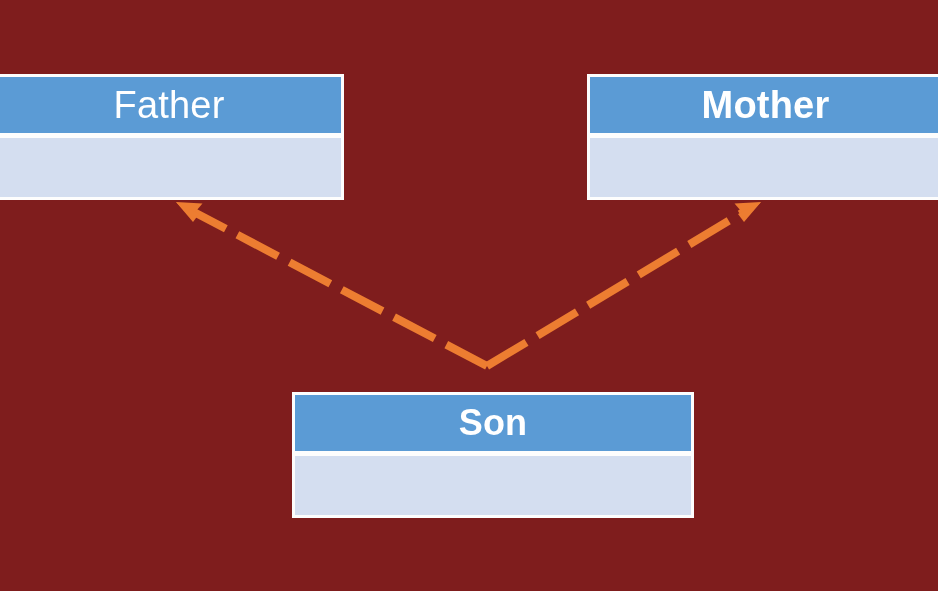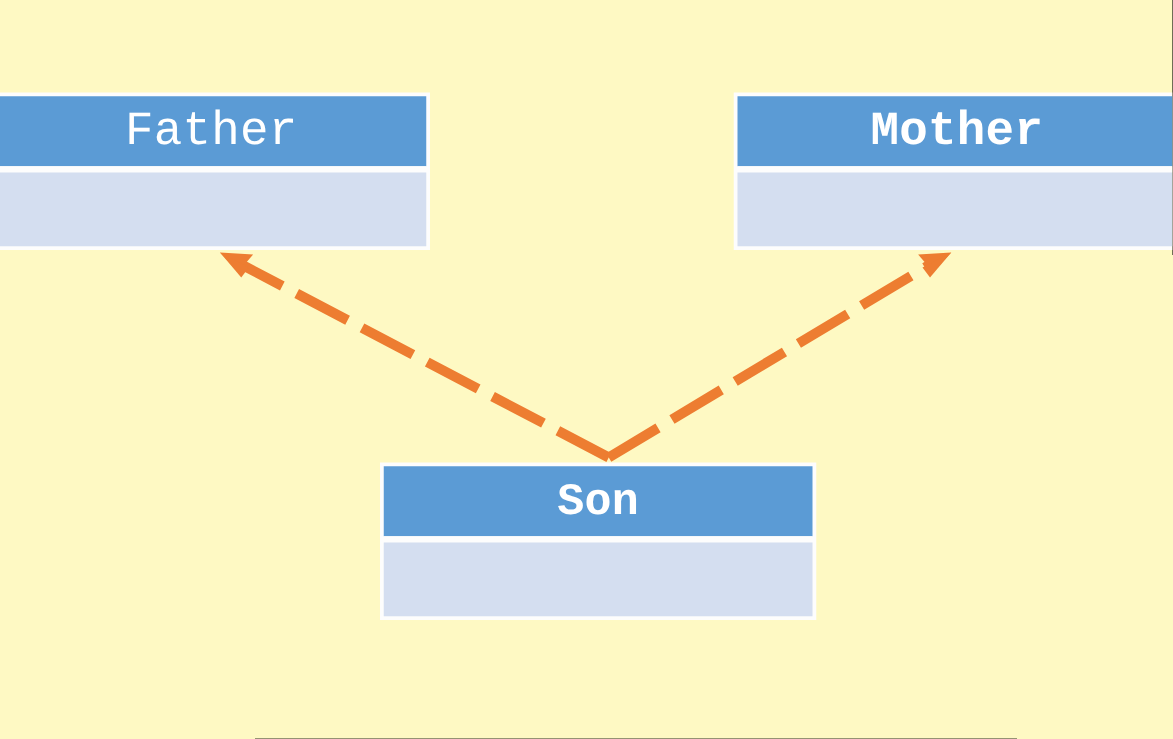--- a/index.html
+++ b/index.html
@@ -5,23 +5,23 @@
 <style>
   html, body {
     margin: 0;
     padding: 0;
     background: #000000;
   }
   #canvas {
     position: relative;
     width: 938px;
     height: 591px;
-    background: #fef9c3;
+    background: #7f1d1d;
     overflow: hidden;
-    font-family: Liberation Mono, monospace;
+    font-family: Liberation Sans, sans-serif;
   }
 
   
   .uml-box {
     position: absolute;
     box-sizing: border-box;
     padding: 3px;
     background: #FDFDFD;
   }
   .uml-header {
@@ -60,23 +60,22 @@
   #box-father .uml-body   { height: 59px; }
 
   #box-mother {
     left: 587px; top: 74px;
     width: 357px;
   }
   #box-mother .uml-header { height: 56px; font-size: 38px; }
   #box-mother .uml-body   { height: 59px; }
 
   #box-son {
-    left: 292px; top: 370px;
-    width: 349px;
-    margin-left: 12px;
+    left: 292px; top: 392px;
+    width: 402px;
   }
   #box-son .uml-header { height: 56px; font-size: 36px; }
   #box-son .uml-body   { height: 59px; }
 
   
   #arrow-layer {
     position: absolute;
     left: 0; top: 0;
     width: 938px;
     height: 591px;

